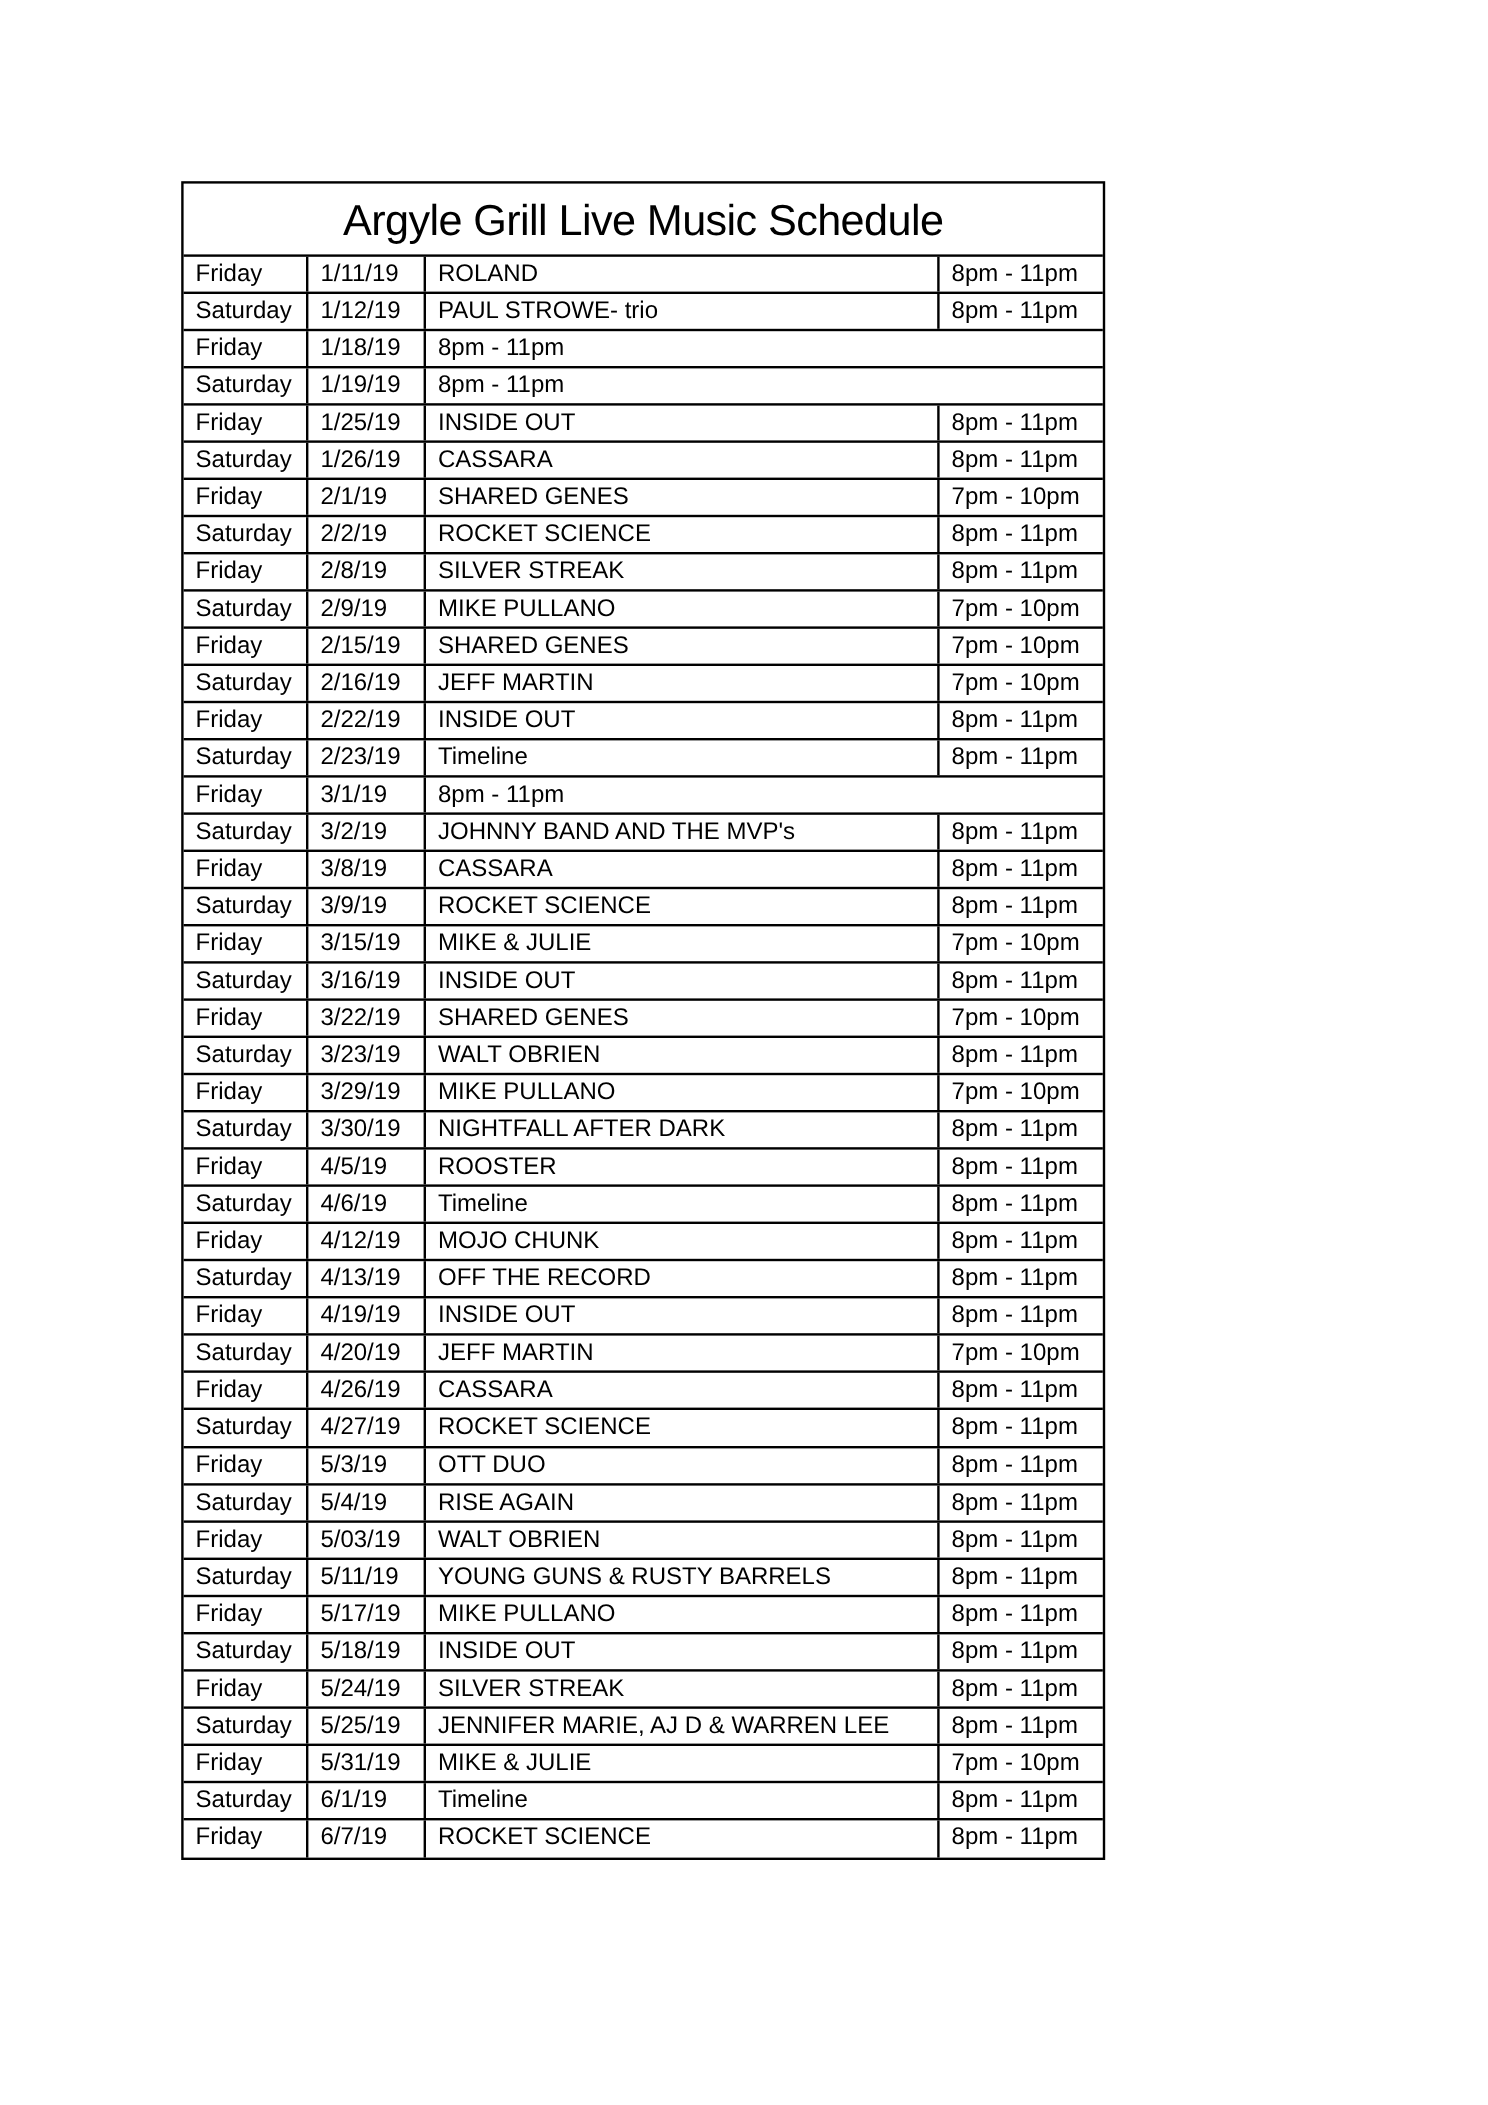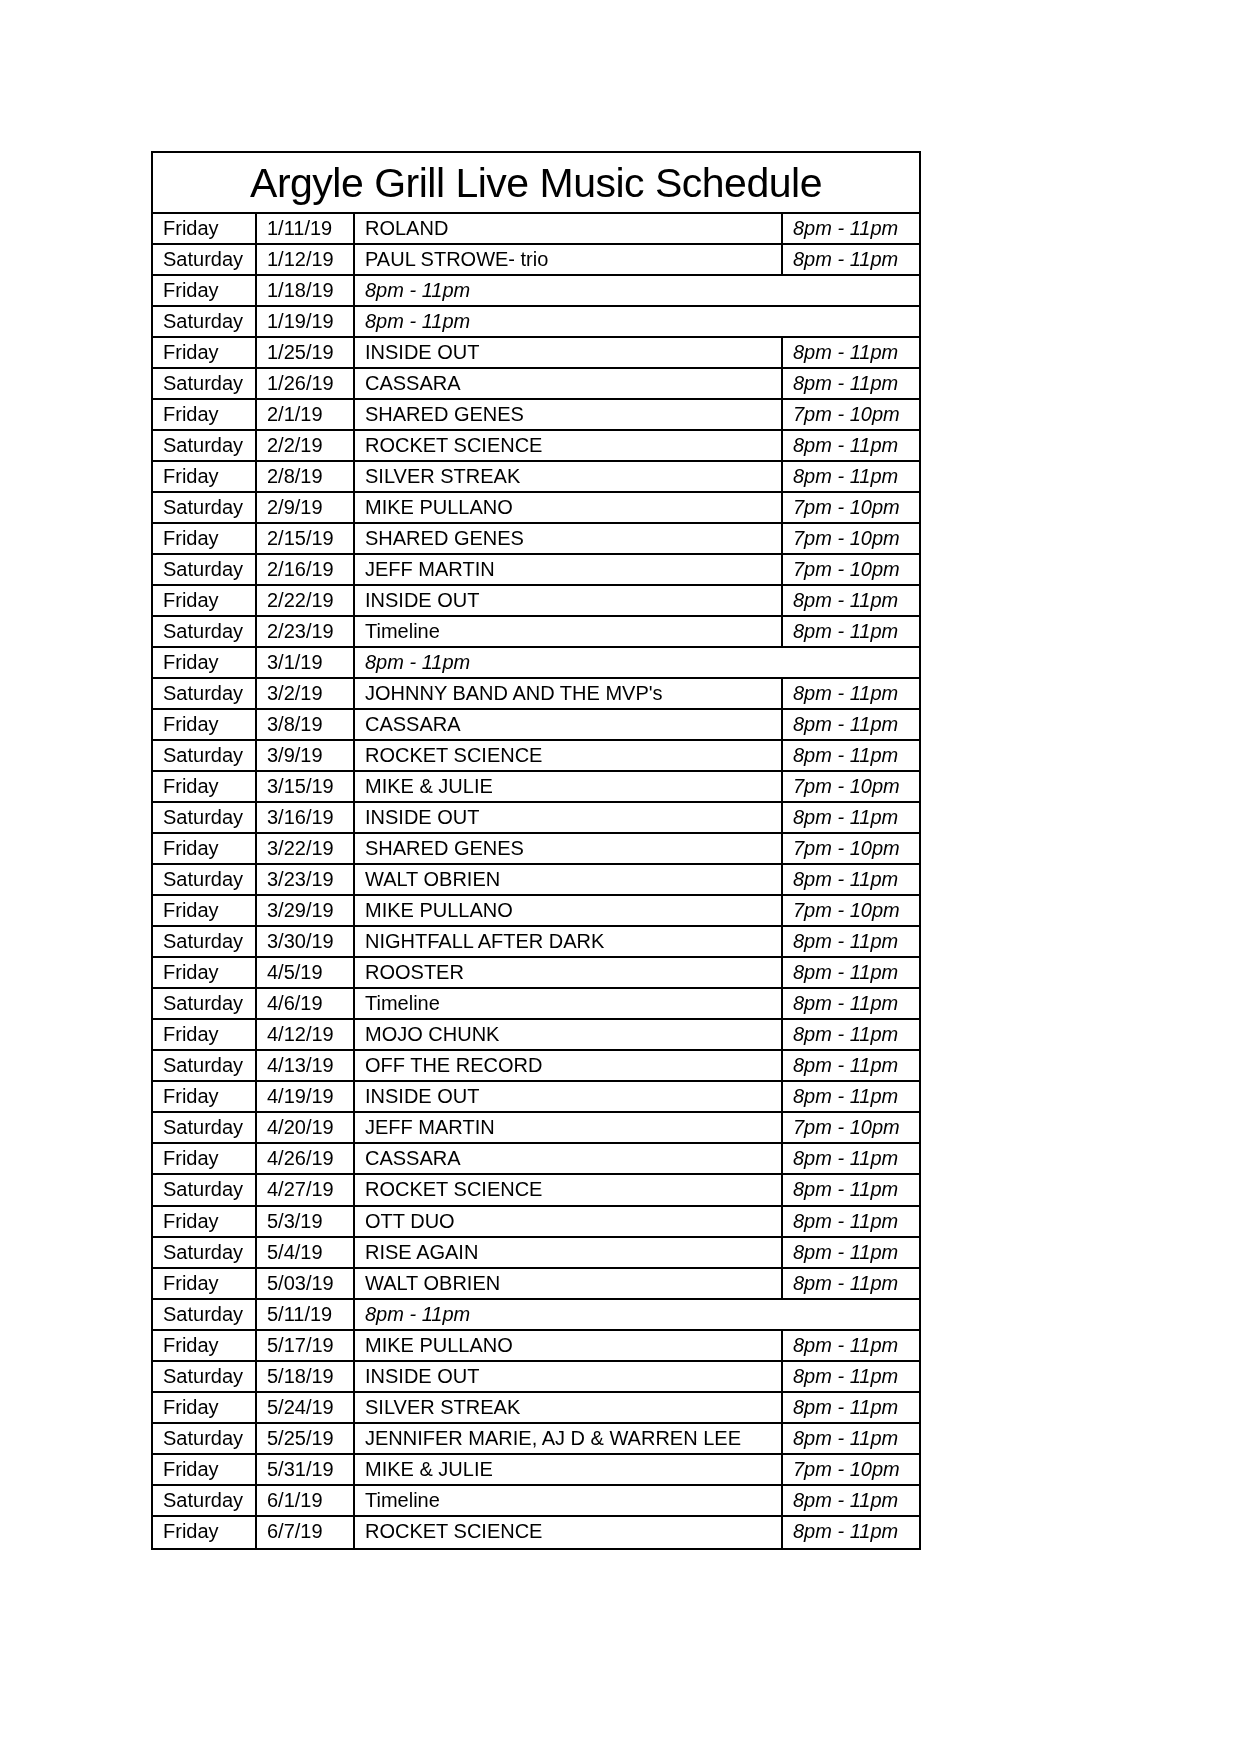--- a/index.html
+++ b/index.html
@@ -22,21 +22,21 @@
       border: 2px solid #000;
       box-sizing: border-box;
     }
     .title-row {
       height: 61px;
       border-bottom: 2px solid #000;
       box-sizing: border-box;
       display: flex;
       align-items: center;
       justify-content: center;
-      font-size: 41px;
+      font-size: 36px;
       letter-spacing: -0.5px;
       padding-top: 2px;
     }
     .rows { display: block; }
     .row {
       display: grid;
       grid-template-columns: 104px 98px 428px 1fr;
       height: 31.02px;
       box-sizing: border-box;
       border-bottom: 2px solid #000;
@@ -44,21 +44,21 @@
     .row:last-child { border-bottom: none; }
     .cell {
       font-size: 20px;
       line-height: 29px;
       padding-left: 10px;
       white-space: nowrap;
       overflow: hidden;
       border-right: 2px solid #000;
       box-sizing: border-box;
     }
-    .cell:last-child { border-right: none; font-style: italic; }
+    .cell:last-child { border-right: none; }
   </style>
 </head>
 <body>
 
 <div class="schedule">
   <div class="title-row">Argyle Grill Live Music Schedule</div>
   <div class="rows" id="rows">
       <div class="row">
         <div class="cell cell-day">Friday</div>
         <div class="cell cell-date">1/11/19</div>
@@ -262,20 +262,21 @@
       </div>
       <div class="row">
         <div class="cell cell-day">Friday</div>
         <div class="cell cell-date">5/03/19</div>
         <div class="cell cell-performer">WALT OBRIEN</div>
         <div class="cell cell-time">8pm - 11pm</div>
       </div>
       <div class="row">
         <div class="cell cell-day">Saturday</div>
         <div class="cell cell-date">5/11/19</div>
+        <div class="cell cell-performer">YOUNG GUNS &amp; RUSTY BARRELS</div>
         <div class="cell cell-time">8pm - 11pm</div>
       </div>
       <div class="row">
         <div class="cell cell-day">Friday</div>
         <div class="cell cell-date">5/17/19</div>
         <div class="cell cell-performer">MIKE PULLANO</div>
         <div class="cell cell-time">8pm - 11pm</div>
       </div>
       <div class="row">
         <div class="cell cell-day">Saturday</div>

